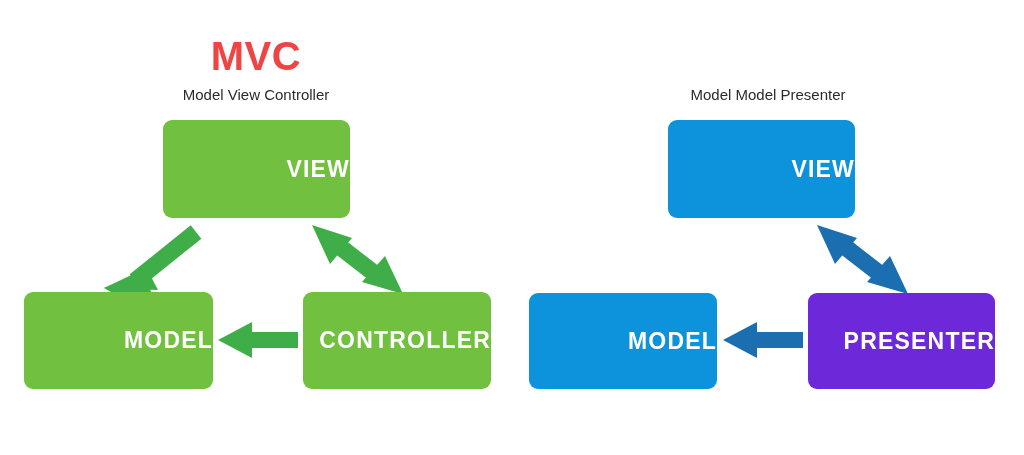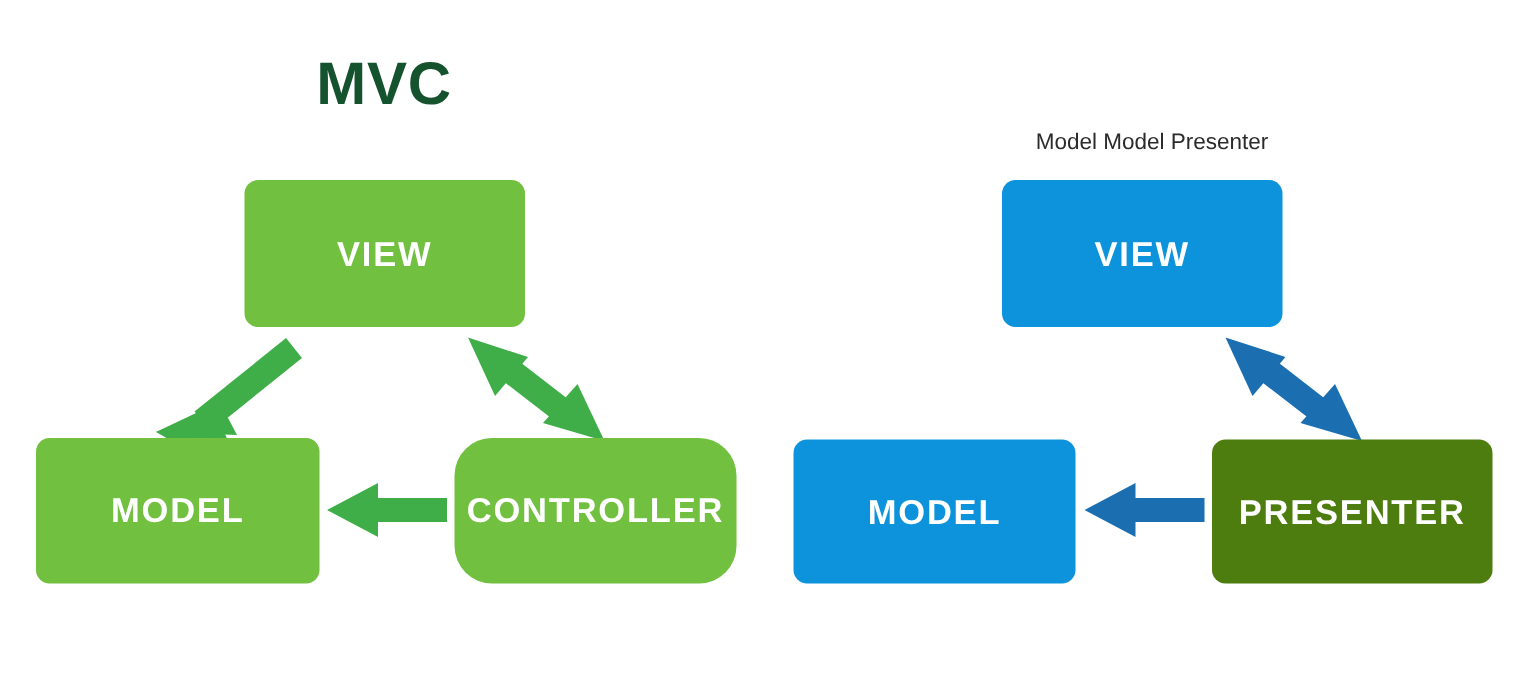--- a/index.html
+++ b/index.html
@@ -28,42 +28,42 @@
   .panel-mvp { left: 512px; }
 
   .title {
     position: absolute;
     left: 0;
     right: 0;
     top: 36px;
     text-align: center;
     font-size: 40px;
     font-weight: bold;
-    color: #14532d;
+    color: #ef4444;
     letter-spacing: 0.5px;
     line-height: 1;
   }
   .subtitle {
     position: absolute;
     left: 0;
     right: 0;
     top: 87px;
     text-align: center;
     font-size: 15px;
     font-weight: normal;
     color: #2b2b2b;
     line-height: 1;
   }
 
   .node {
     position: absolute;
     border-radius: 9px;
     display: flex;
     align-items: center;
-    justify-content: center;
+    justify-content: flex-end;
     box-sizing: border-box;
   }
   .node-label {
     color: #ffffff;
     font-size: 23px;
     font-weight: bold;
     letter-spacing: 1.2px;
     white-space: nowrap;
     text-align: center;
   }
@@ -88,20 +88,21 @@
   }
 </style>
 </head>
 <body>
 
 <div class="canvas">
 
   <div class="panel panel-mvc">
 
     <div class="title">MVC</div>
+    <div class="subtitle">Model View Controller</div>
 
     <svg class="arrow-layer" viewBox="0 0 512 455" width="512" height="455">
 
       <g>
         <line x1="196" y1="232" x2="135" y2="281" stroke="#3fae49" stroke-width="17" stroke-linecap="butt"></line>
         <polygon points="104,288 142,270 152,294 118,296" fill="#3fae49"></polygon>
         <polygon points="104,288 148,271 158,290" fill="#3fae49"></polygon>
       </g>
 
       <g>
@@ -117,21 +118,21 @@
     </svg>
 
     <div class="node mvc-view" style="background:#72c040;">
       <span class="node-label">VIEW</span>
     </div>
 
     <div class="node mvc-model" style="background:#72c040;">
       <span class="node-label">MODEL</span>
     </div>
 
-    <div class="node mvc-controller" style="background:#72c040;border-radius:25px;">
+    <div class="node mvc-controller" style="background:#72c040;">
       <span class="node-label">CONTROLLER</span>
     </div>
   </div>
 
   <div class="panel panel-mvp">
 
     <div class="subtitle">Model Model Presenter</div>
 
     <svg class="arrow-layer" viewBox="0 0 512 455" width="512" height="455">
 
@@ -148,18 +149,18 @@
     </svg>
 
     <div class="node mvp-view" style="background:#0d93db;">
       <span class="node-label">VIEW</span>
     </div>
 
     <div class="node mvp-model" style="background:#0d93db;">
       <span class="node-label">MODEL</span>
     </div>
 
-    <div class="node mvp-presenter" style="background:#4d7c0f;">
+    <div class="node mvp-presenter" style="background:#6d28d9;">
       <span class="node-label">PRESENTER</span>
     </div>
   </div>
 
 </div>
 
 </body></html>

